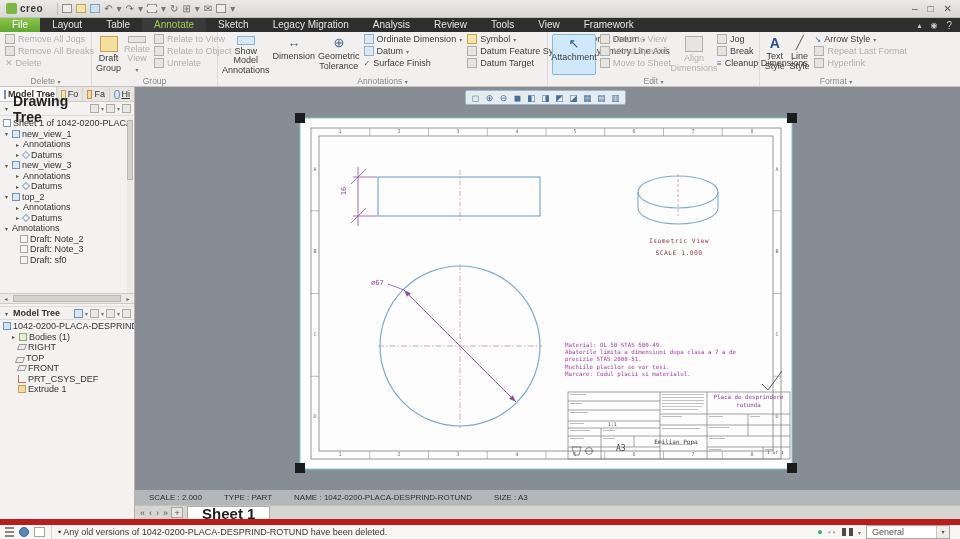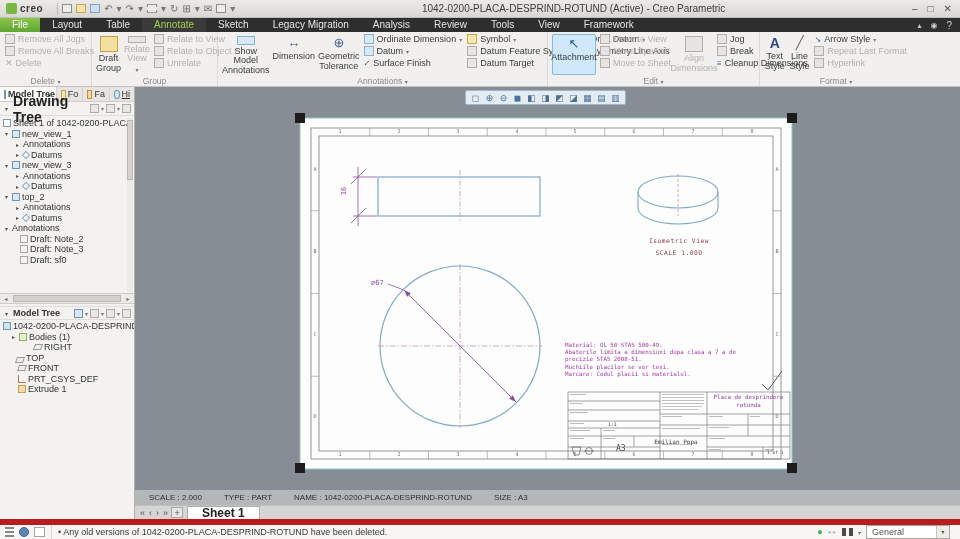--- a/index.html
+++ b/index.html
@@ -94,21 +94,21 @@
 
   
   .infostrip { position:absolute; left:135px; top:490px; width:825px; height:15px; background:#b3b7ba;
     font-size:8px; color:#2e2e2e; display:flex; align-items:center; gap:22px; padding-left:14px; white-space:nowrap; }
   .tabrow { position:absolute; left:135px; top:505px; width:825px; height:14px; background:#d7d5d2;
     display:flex; align-items:flex-end; border-top:1px solid #c2c0bd; }
   .navs { display:flex; align-items:center; gap:2px; padding:0 4px 1px 4px; color:#555; font-size:9px; }
   .navs span { padding:0 1px; }
   .plus { border:1px solid #a8a5a1; background:#e8e6e3; width:12px; height:11px; line-height:10px; text-align:center; }
   .sheettab { background:#fdfdfd; border:1px solid #b0ada9; border-bottom:none; height:13px; line-height:13px;
-    padding:0 14px; font-size:12px; font-weight:bold; color:#222; }
+    padding:0 14px; font-size:15px; font-weight:bold; color:#222; }
 
   
   .statusbar { position:absolute; left:0; top:519px; width:960px; height:20px; background:#f7f6f4;
     border-top:6px solid #b91c1c; display:flex; align-items:center; font-size:9px; color:#3a3a3a; }
   .sic { width:11px; height:10px; margin-left:5px; display:inline-block; }
   .sic1 { background:linear-gradient(#888 20%,transparent 20%,transparent 40%,#888 40%,#888 60%,transparent 60%,transparent 80%,#888 80%); width:9px; }
   .sic2 { background:#5b86b5; border-radius:50%; width:10px; border:1px solid #3d6591; }
   .sic3 { background:#fff; border:1px solid #a9a6a2; }
   .ssep { width:1px; height:14px; background:#d8d6d3; margin:0 6px; }
   .smsg { white-space:nowrap; }
@@ -139,21 +139,20 @@
       <span class="caret">▾</span>
     <span class="qbox dash"></span>
       <span class="caret">▾</span>
     <span>↻</span>
     <span>⊞</span>
       <span class="caret">▾</span>
     <span>✉</span>
     <span class="qbox"></span>
     <span class="caret">▾</span>
   </div>
-  <span class="wtitle">1042-0200-PLACA-DESPRIND-ROTUND (Active) - Creo Parametric</span>
   <div class="wbtns">
     <span>–</span>
     <span>□</span>
     <span>✕</span>
   </div>
 </div>
 
 <div class="tabbar">
   <span class="rtab file">File</span>
   <span class="rtab">Layout</span>
@@ -467,21 +466,21 @@
   <div class="msec">
     <div class="trow" style="padding-left:3px;">
         <span class="ti ti-part"></span>
         <span>1042-0200-PLACA-DESPRIND-ROTUND.PRT</span>
       </div>
     <div class="trow" style="padding-left:10px;">
         <span class="exp">▸</span>
         <span class="ti ti-body"></span>
         <span>Bodies (1)</span>
       </div>
-    <div class="trow" style="padding-left:18px;margin-left:16px;">
+    <div class="trow" style="padding-left:18px;">
         <span class="ti ti-plane"></span>
         <span>RIGHT</span>
       </div>
     <div class="trow" style="padding-left:16px;align-items:flex-end;">
         <span class="ti ti-plane"></span>
         <span>TOP</span>
       </div>
     <div class="trow" style="padding-left:18px;">
         <span class="ti ti-plane"></span>
         <span>FRONT</span>

